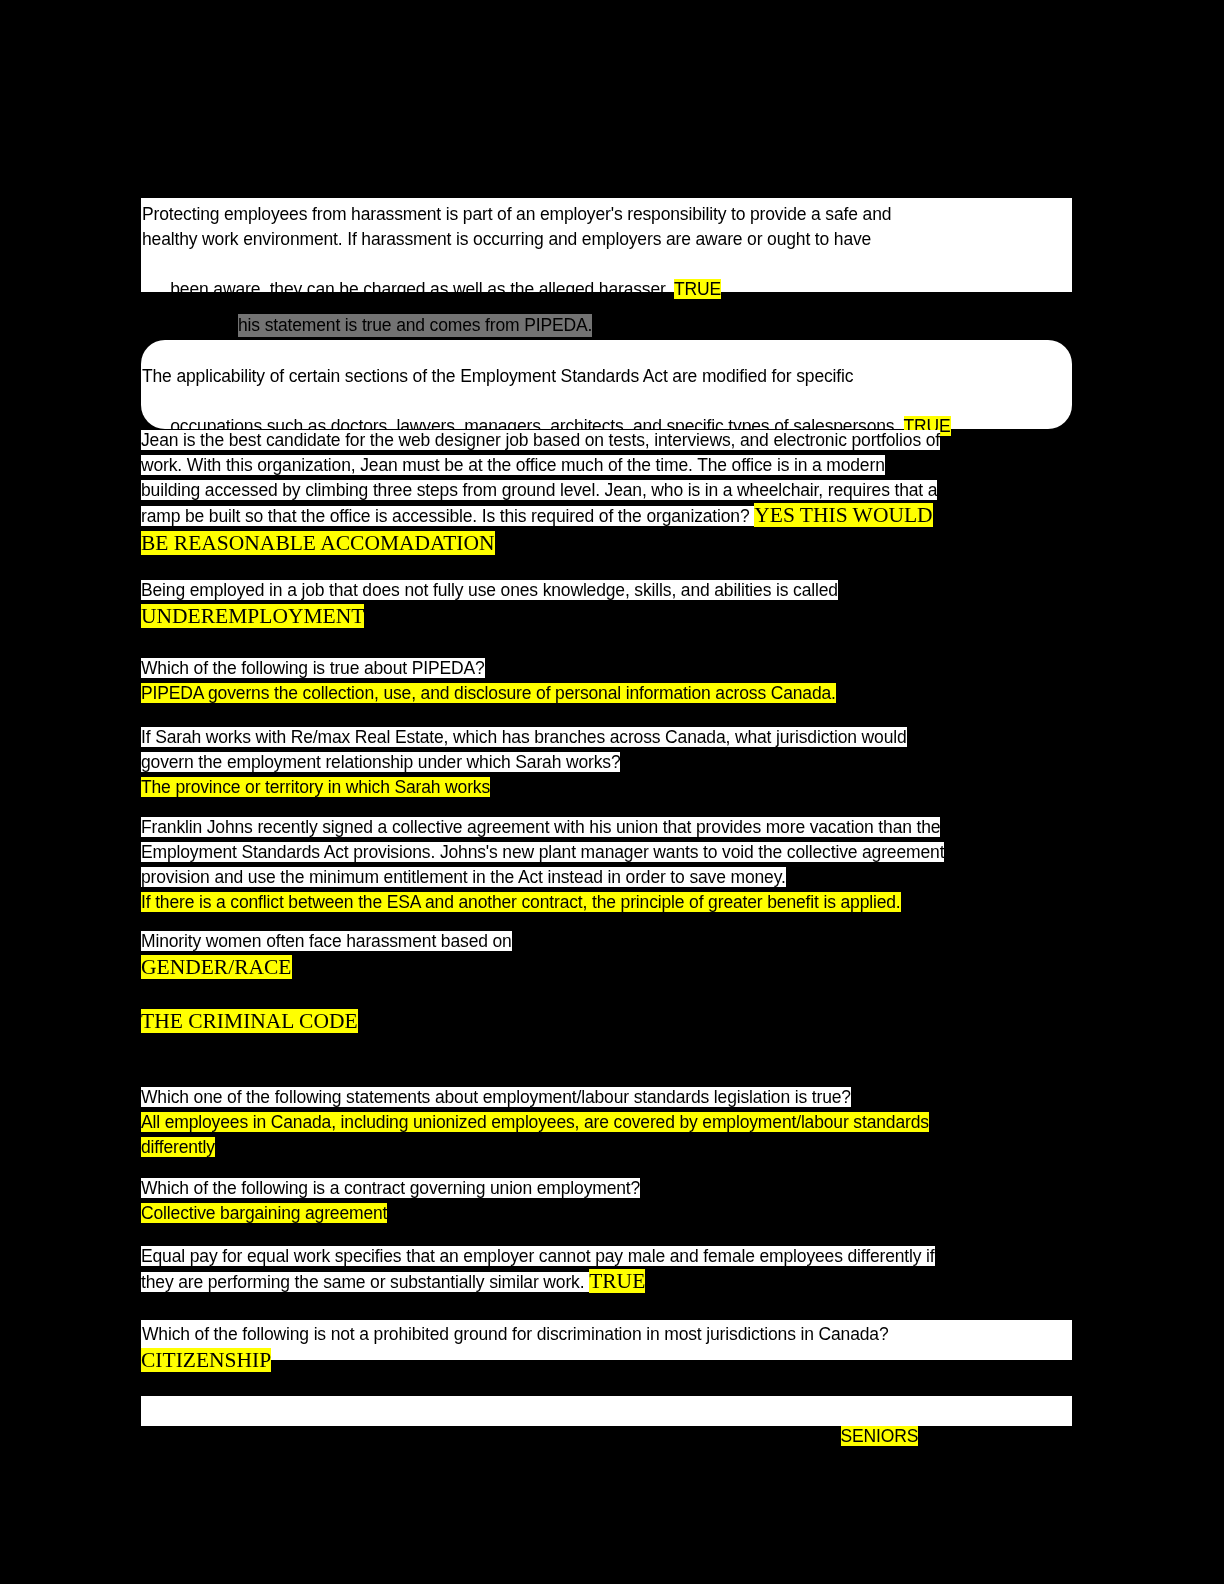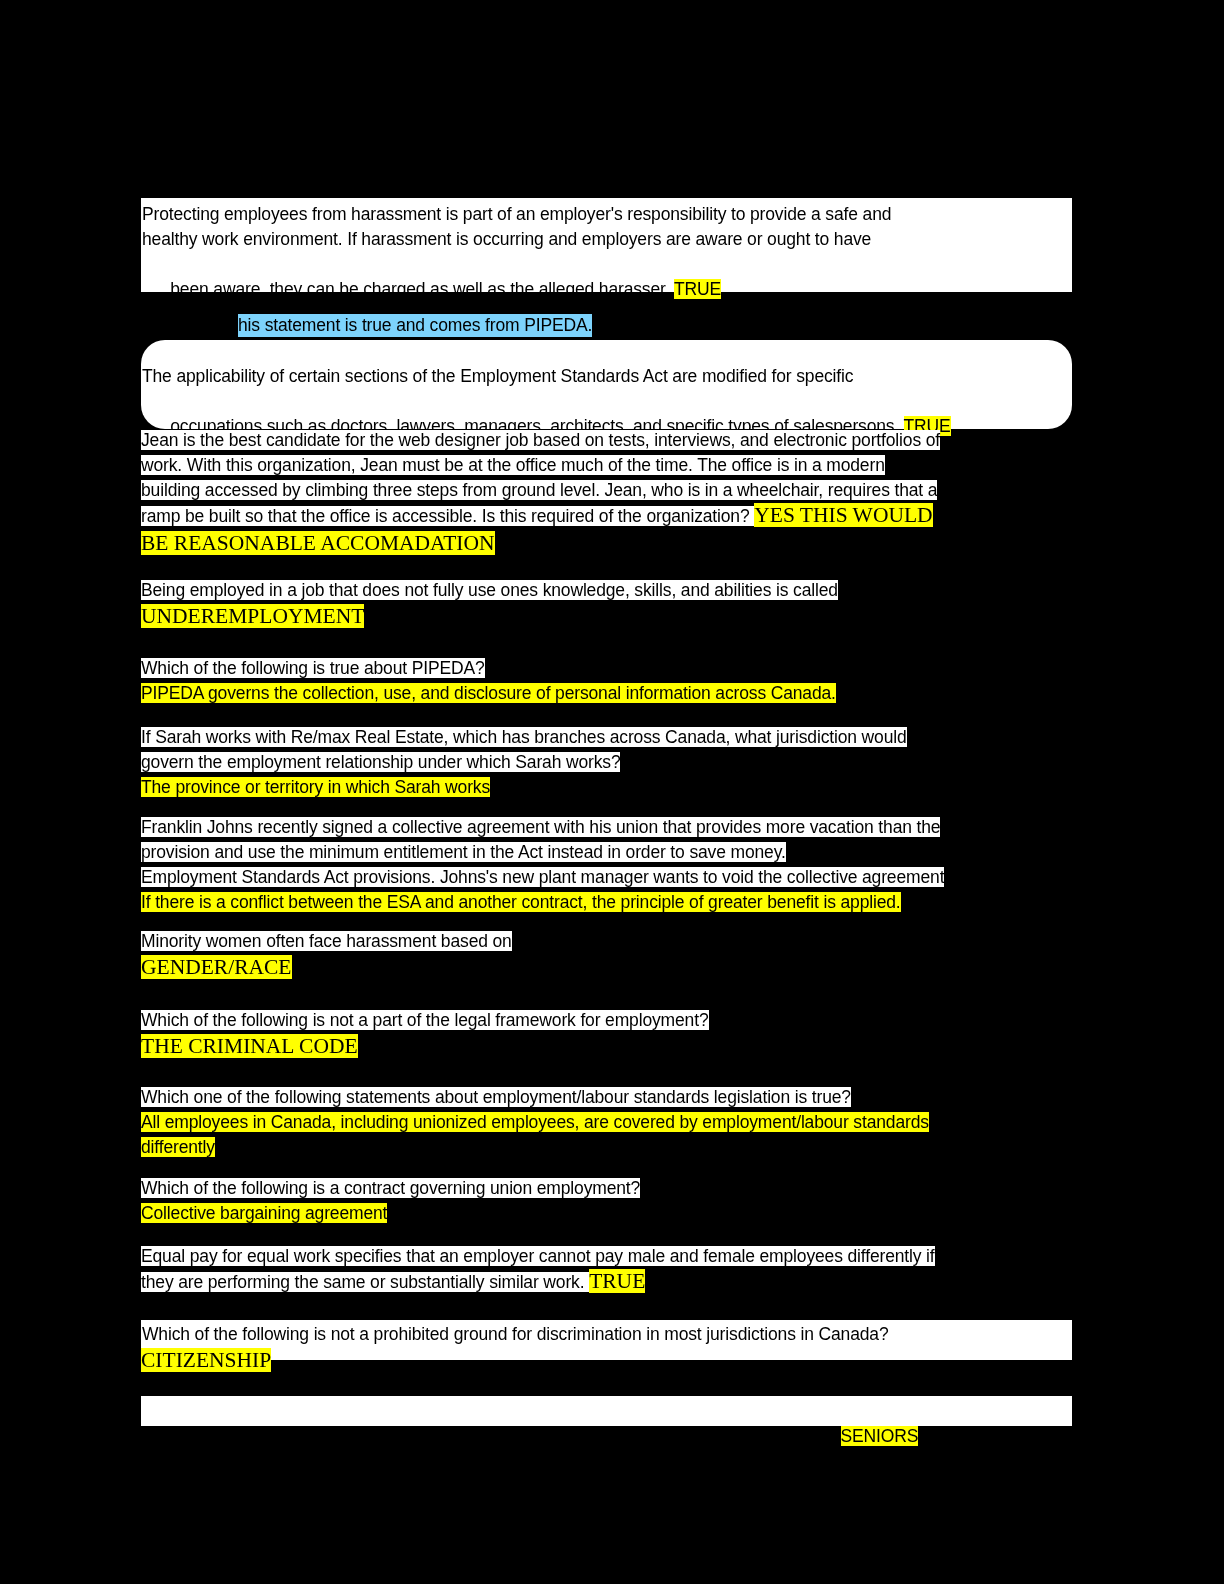--- a/index.html
+++ b/index.html
@@ -71,21 +71,21 @@
     font-size: 17.5px;
     line-height: 25px;
     color: #000;
     letter-spacing: -0.15px;
     white-space: pre-wrap;
   }
   .card .txt .hl { background: #FFFF00; }
 
   .float-hl {
     position: absolute;
-    background: #7dd3fc;
+    background: #737373;
     font-family: "Liberation Sans", sans-serif;
     font-size: 17.5px;
     line-height: 23px;
     color: #000;
     white-space: pre;
     letter-spacing: -0.15px;
   }
 </style>
 </head>
 <body>
@@ -128,32 +128,31 @@
   </div>
 
   <div class="qa-block" style="top:725px;">
     <div class="line"><span class="seg">If Sarah works with Re/max Real Estate, which has branches across Canada, what jurisdiction would</span></div>
     <div class="line"><span class="seg">govern the employment relationship under which Sarah works?</span></div>
     <div class="line"><span class="hl">The province or territory in which Sarah works</span></div>
   </div>
 
   <div class="qa-block" style="top:815px;">
     <div class="line"><span class="seg">Franklin Johns recently signed a collective agreement with his union that provides more vacation than the</span></div>
+    <div class="line"><span class="seg">Employment Standards Act provisions. Johns's new plant manager wants to void the collective agreement</span></div>
     <div class="line"><span class="seg">provision and use the minimum entitlement in the Act instead in order to save money.</span></div>
-    <div class="line"><span class="seg">Employment Standards Act provisions. Johns's new plant manager wants to void the collective agreement</span></div>
     <div class="line"><span class="hl">If there is a conflict between the ESA and another contract, the principle of greater benefit is applied.</span></div>
   </div>
 
   <div class="qa-block" style="top:929px;">
     <div class="line"><span class="seg">Minority women often face harassment based on</span></div>
     <div class="line serif" style="margin-top:1px;"><span class="hl">GENDER/RACE</span></div>
   </div>
 
   <div class="qa-block" style="top:1008px;">
-    <div class="line"><span class="seg">Which of the following is not a part of the legal framework for employment?</span></div>
     <div class="line serif" style="margin-top:1px;"><span class="hl">THE CRIMINAL CODE</span></div>
   </div>
 
   <div class="qa-block" style="top:1085px;">
     <div class="line"><span class="seg">Which one of the following statements about employment/labour standards legislation is true?</span></div>
     <div class="line"><span class="hl">All employees in Canada, including unionized employees, are covered by employment/labour standards</span></div>
     <div class="line"><span class="hl">differently</span></div>
   </div>
 
   <div class="qa-block" style="top:1176px;">

